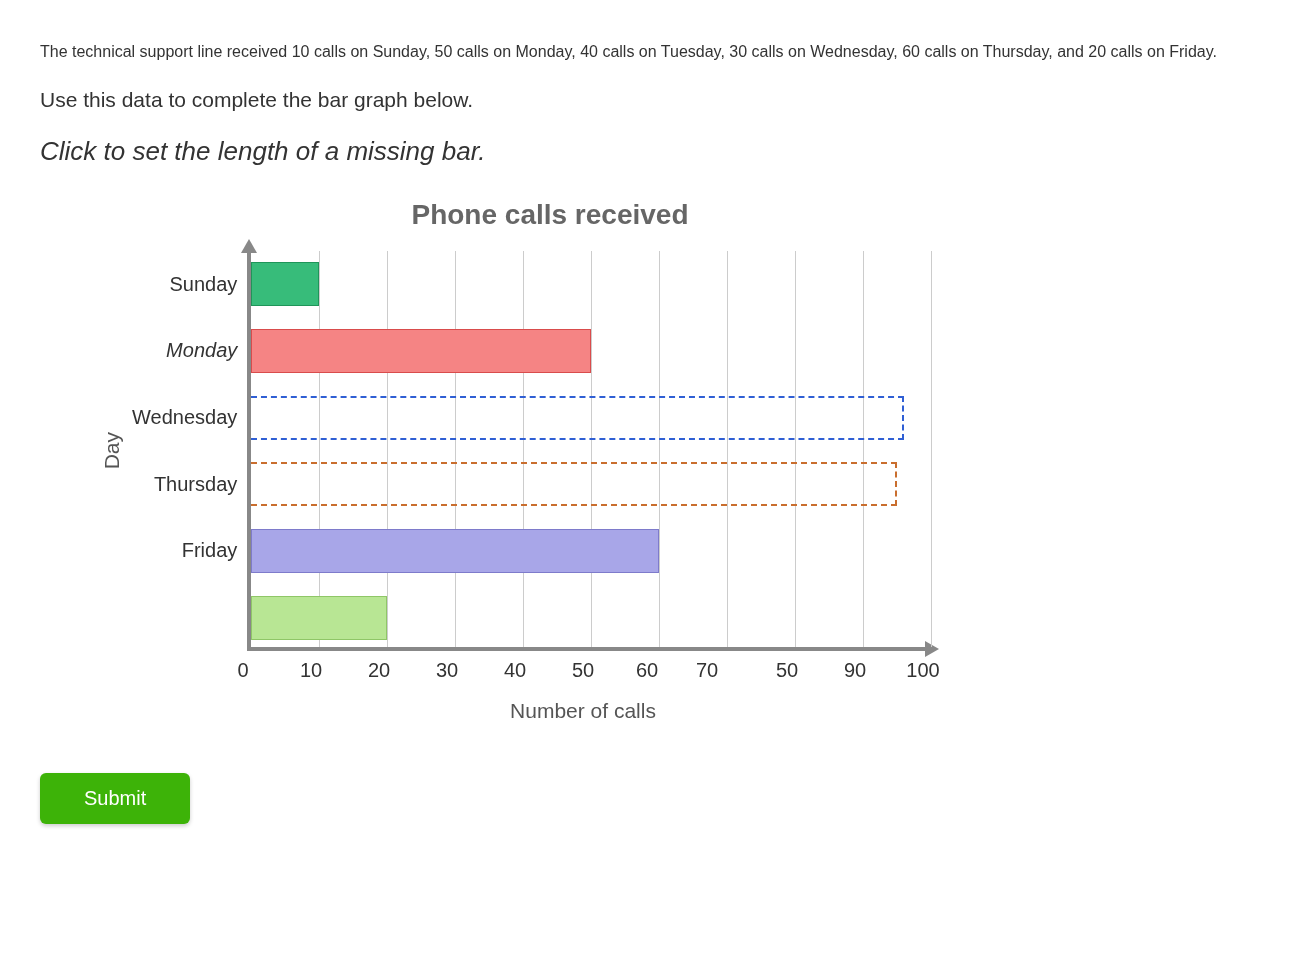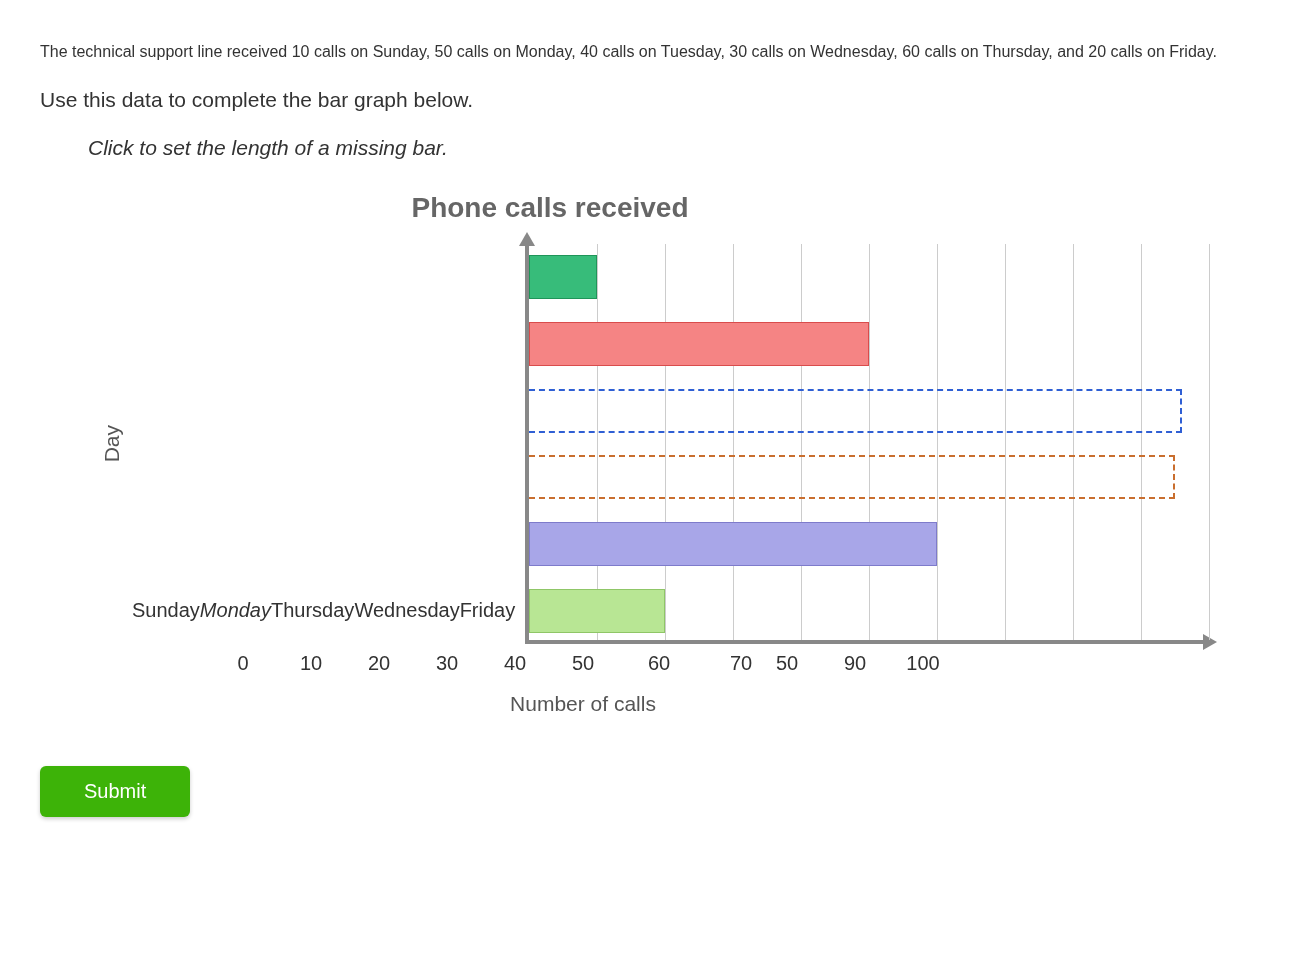--- a/index.html
+++ b/index.html
@@ -18,25 +18,24 @@
       line-height: 1.5;
       margin-bottom: 24px;
       color: #333;
     }
     .instruction-text {
       font-size: 21px;
       margin-bottom: 24px;
       color: #333;
     }
     .hint-text {
-      font-size: 21px;
+      font-size: 26px;
       font-style: italic;
       margin-bottom: 32px;
       color: #333;
-      margin-left: 48px;
     }
     .chart-wrapper {
       position: relative;
       margin-left: 60px;
     }
     .chart-title {
       text-align: center;
       font-size: 28px;
       font-weight: bold;
       color: #666;
@@ -50,21 +49,21 @@
     }
     .y-axis-label {
       writing-mode: vertical-rl;
       transform: rotate(180deg);
       font-size: 21px;
       color: #555;
       margin-right: 8px;
     }
     .y-labels {
       display: flex;
-      flex-direction: row;
+      flex-direction: column;
       align-items: flex-end;
       padding-right: 10px;
     }
     .y-label {
       height: 66px;
       display: flex;
       align-items: center;
       font-size: 20px;
       color: #333;
     }
@@ -171,22 +170,22 @@
 <div class="chart-wrapper">
   <div class="chart-title">Phone calls received</div>
 
   <div class="chart-area">
     <div class="y-axis-label">Day</div>
 
     <div class="left-spacer">
       <div class="y-labels" id="y-labels">
           <div class="y-label" style="height: 66.6667px;">Sunday</div>
           <div class="y-label" style="height: 66.6667px; font-style: italic;">Monday</div>
+          <div class="y-label" style="height: 66.6667px;">Wednesday</div>
           <div class="y-label" style="height: 66.6667px;">Thursday</div>
-          <div class="y-label" style="height: 66.6667px;">Wednesday</div>
           <div class="y-label" style="height: 66.6667px;">Friday</div>
         </div>
       <div class="plot-area" id="plot-area">
         <div class="arrow-up"></div>
         <div class="arrow-right"></div>
       <div class="gridline" style="left: 68px;"></div>
           <div class="gridline" style="left: 136px;"></div>
           <div class="gridline" style="left: 204px;"></div>
           <div class="gridline" style="left: 272px;"></div>
           <div class="gridline" style="left: 340px;"></div>
@@ -217,22 +216,22 @@
     <div style="width:28px"></div>
     <div id="y-labels-spacer" style="width: 115px;"></div>
     <div>
       <div class="x-labels" id="x-labels">
           <div class="x-label" style="left: 0px;">0</div>
           <div class="x-label" style="left: 68px;">10</div>
           <div class="x-label" style="left: 136px;">20</div>
           <div class="x-label" style="left: 204px;">30</div>
           <div class="x-label" style="left: 272px;">40</div>
           <div class="x-label" style="left: 340px;">50</div>
-          <div class="x-label" style="left: 416px;">60</div>
-          <div class="x-label" style="left: 498px;">70</div>
+          <div class="x-label" style="left: 404px;">60</div>
+          <div class="x-label" style="left: 464px;">70</div>
           <div class="x-label" style="left: 544px;">50</div>
           <div class="x-label" style="left: 612px;">90</div>
           <div class="x-label" style="left: 680px;">100</div>
         </div>
       <div class="x-axis-label">Number of calls</div>
     </div>
   </div>
 </div>
 
 <button class="submit-btn">Submit</button>

